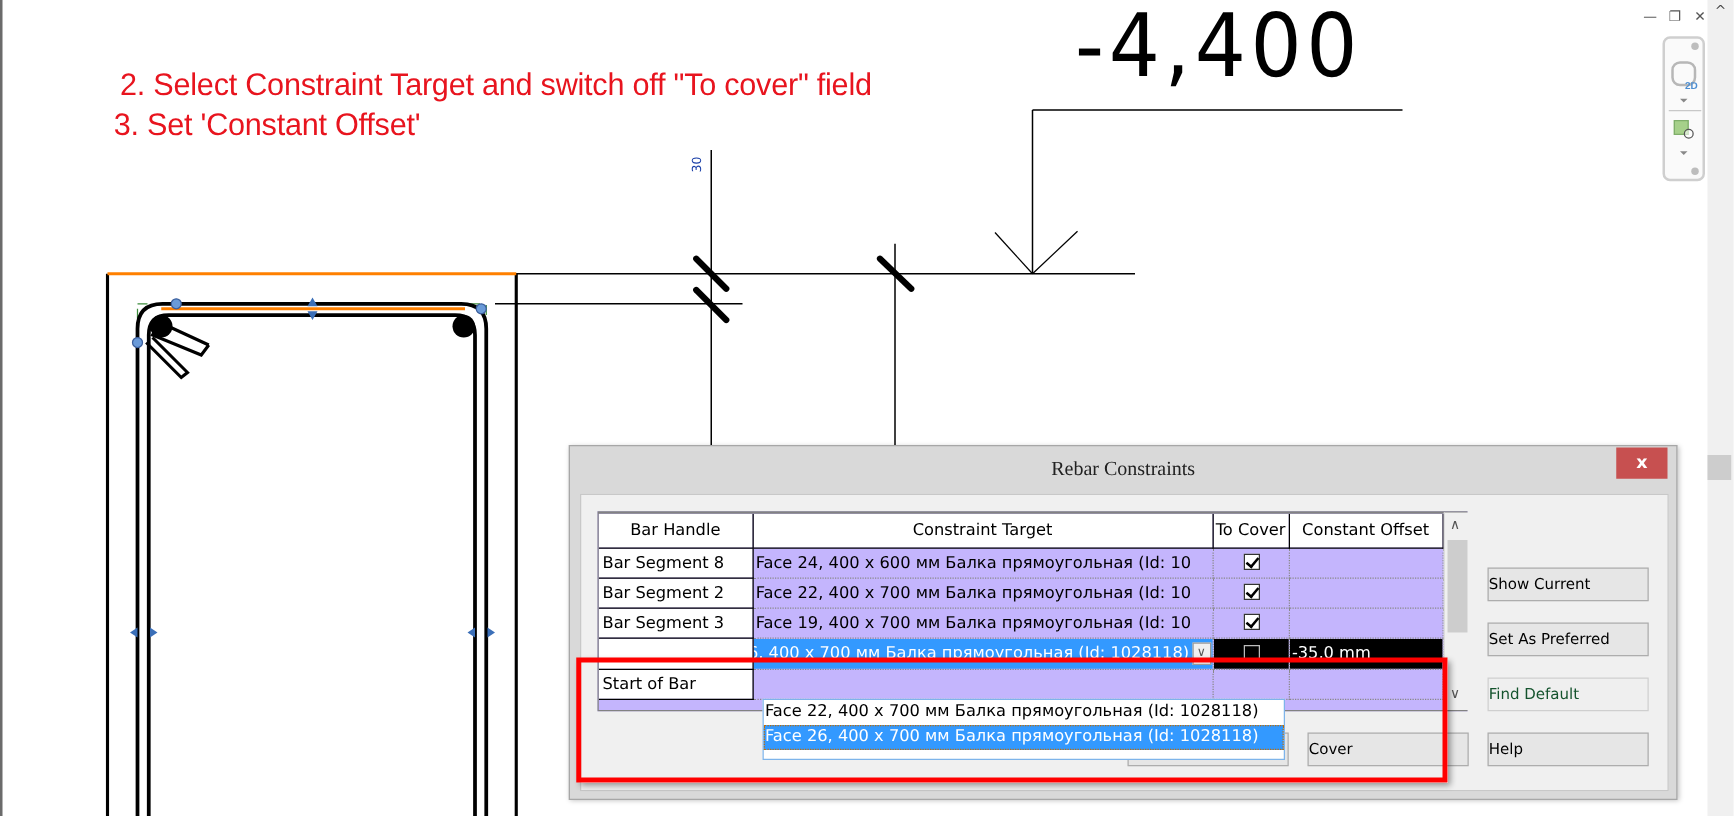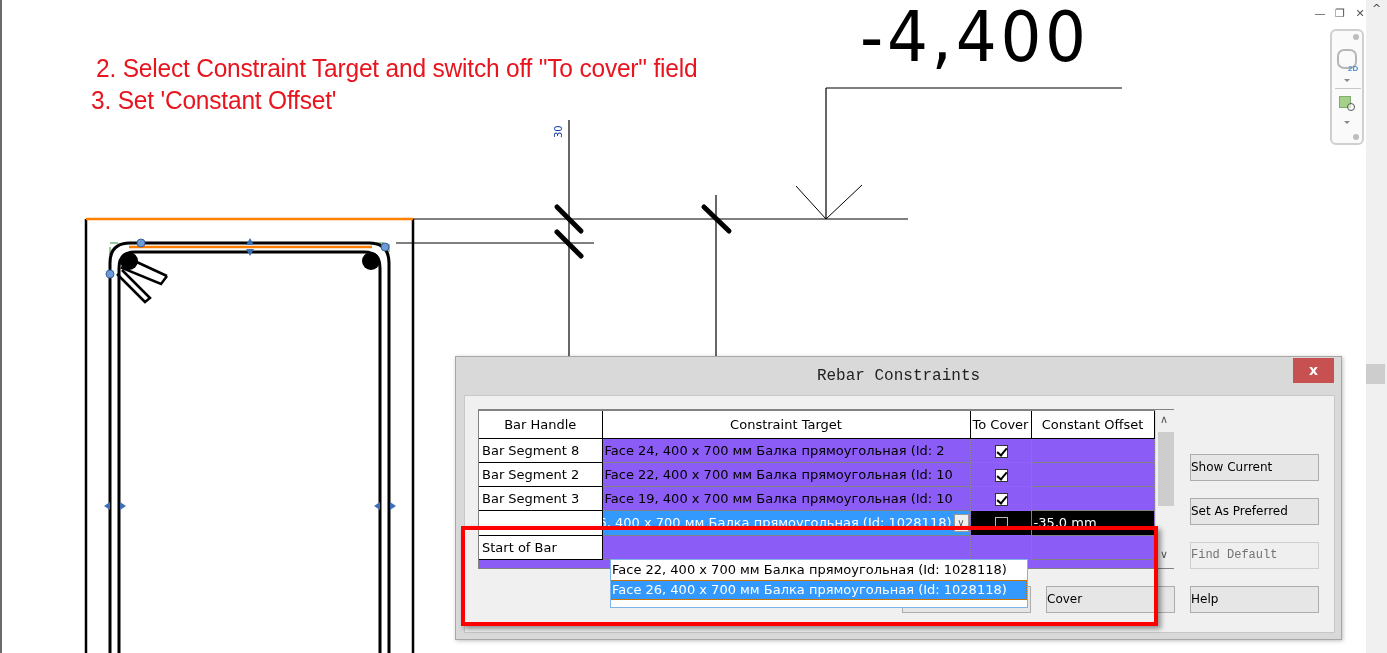--- a/index.html
+++ b/index.html
@@ -32,25 +32,25 @@
   .nav-bar .wheel-2d { position: absolute; left: 16px; top: 33px; font-size: 8px; font-weight: bold; color: #4d8ed1; font-family: "Liberation Sans", sans-serif; }
   .nav-bar .drop1 { position: absolute; left: 12px; top: 48px; width: 0; height: 0; border-left: 3px solid transparent; border-right: 3px solid transparent; border-top: 3px solid #888; }
   .nav-bar .sep { position: absolute; left: 3px; top: 57px; width: 26px; height: 1px; background: #c8c8c8; }
   .nav-bar .zoom-sq { position: absolute; left: 7px; top: 65px; width: 12px; height: 12px; background: #a6d08a; border: 1px solid #7fae6a; }
   .nav-bar .zoom-lens { position: absolute; left: 15px; top: 72px; width: 8px; height: 8px; border: 1.5px solid #555; border-radius: 50%; background: rgba(255,255,255,0.6); }
   .nav-bar .drop2 { position: absolute; left: 12px; top: 90px; width: 0; height: 0; border-left: 3px solid transparent; border-right: 3px solid transparent; border-top: 3px solid #888; }
   .nav-bar .bottom-dot { position: absolute; right: 3px; bottom: 3px; width: 6px; height: 6px; border-radius: 50%; background: #bdbdbd; }
 
   
   .dialog { position: absolute; left: 455px; top: 356px; width: 887px; height: 284px; background: #d9d9d9; border: 1px solid #a7a7a7; box-shadow: 1px 1px 4px rgba(0,0,0,0.25); }
-  .dialog-title { position: absolute; left: 0; top: 0; width: 100%; height: 36px; text-align: center; line-height: 38px; font-family: Liberation Mono, monospace; font-size: 16px; color: #222; }
+  .dialog-title { position: absolute; left: 0; top: 0; width: 100%; height: 36px; text-align: center; line-height: 38px; font-family: Liberation Serif, serif; font-size: 16px; color: #222; }
   .dialog-close { position: absolute; right: 7px; top: 1px; width: 41px; height: 25px; background: #c75050; color: #fff; text-align: center; line-height: 25px; font-family: "DejaVu Sans", sans-serif; font-size: 14px; font-weight: bold; cursor: pointer; }
   .dialog-body { position: absolute; left: 8px; top: 38px; width: 871px; height: 238px; background: #f0f0f0; border: 1px solid #c8c8c8; }
 
-  .grid { position: absolute; left: 13px; top: 13px; width: 696px; height: 160px; border: 1px solid #828282; border-top: 2px solid #828282; background: #8b5cf6; overflow: hidden; }
+  .grid { position: absolute; left: 13px; top: 13px; width: 696px; height: 160px; border: 1px solid #828282; border-top: 2px solid #828282; background: #c4b5fd; overflow: hidden; }
   table.constraints { border-collapse: collapse; position: absolute; left: 0; top: 0; font-family: "DejaVu Sans", sans-serif; font-size: 13px; color: #000; table-layout: fixed; }
   table.constraints th { height: 27px; background: #fff; font-weight: normal; border-right: 1px solid #000; border-bottom: 1px solid #000; text-align: center; white-space: nowrap; overflow: hidden; }
   table.constraints td { height: 24px; border-right: 1px dotted #888; border-bottom: 1px dotted #888; white-space: nowrap; overflow: hidden; padding-left: 2px; }
   table.constraints td.handle { border-right: 1px solid #000; border-bottom: 1px solid #000; background: #fff; padding-left: 3px; }
   table.constraints td.cover { text-align: center; }
   .chk { display: inline-block; width: 13px; height: 13px; border: 1px solid #333; background: #fff; position: relative; vertical-align: middle; }
   .chk.on::after { content: ""; position: absolute; left: 3px; top: 0px; width: 4px; height: 8px; border-right: 2px solid #000; border-bottom: 2px solid #000; transform: rotate(40deg); }
   tr.selected td { background: #000; color: #fff; }
   tr.selected td.target { background: #3399ff; color: #fff; padding: 0; position: relative; }
   tr.selected td.cover .chk { background: #000; border-color: #bbb; }
@@ -60,21 +60,21 @@
   .grid-scroll { position: absolute; left: 690px; top: 14px; width: 20px; height: 158px; background: #f0f0f0; border-left: 1px solid #ddd; }
   .grid-scroll .up { position: absolute; left: 4px; top: 3px; font-size: 11px; color: #555; font-family: "DejaVu Sans", sans-serif; }
   .grid-scroll .thumb { position: absolute; left: 2px; top: 22px; width: 16px; height: 74px; background: #cdcdcd; }
   .grid-scroll .down { position: absolute; left: 4px; top: 138px; font-size: 11px; color: #555; font-family: "DejaVu Sans", sans-serif; }
 
   .dropdown-list { position: absolute; left: 145px; top: 163px; width: 418px; height: 49px; background: #fff; border: 1px solid #7eb4ea; font-family: "DejaVu Sans", sans-serif; font-size: 13px; z-index: 5; }
   .dd-item { height: 20px; line-height: 20px; padding-left: 1px; white-space: nowrap; cursor: pointer; }
   .dd-item.hl { background: #3399ff; color: #fff; outline: 1px dotted #c46d00; outline-offset: -1px; }
 
   .btn { position: absolute; width: 129px; height: 27px; background: #e6e6e6; border: 1px solid #adadad; font-family: "DejaVu Sans", sans-serif; font-size: 12px; color: #000; line-height: 25px; cursor: pointer; }
-  .btn.disabled { color: #737373; border-color: #cfcfcf; background: #efefef; font-family: Liberation Mono, monospace; }
+  .btn.disabled { color: #14532d; border-color: #cfcfcf; background: #efefef; }
   .btn-show { left: 725px; top: 58px; }
   .btn-pref { left: 725px; top: 102px; }
   .btn-find { left: 725px; top: 146px; }
   .btn-help { left: 725px; top: 190px; }
   .btn-ok { left: 437px; top: 190px; width: 129px; }
   .btn-cancel { left: 581px; top: 190px; }
 
   .highlight-box { position: absolute; left: 461px; top: 526px; width: 697px; height: 100px; border: 4px solid #ff0000; box-shadow: 3px 3px 5px rgba(0,0,0,0.4); z-index: 10; pointer-events: none; }
 </style>
 </head>
@@ -169,21 +169,21 @@
           <tr>
             <th>Bar Handle</th>
             <th>Constraint Target</th>
             <th>To Cover</th>
             <th>Constant Offset</th>
           </tr>
         </thead>
         <tbody>
           <tr>
             <td class="handle">Bar Segment 8</td>
-            <td class="target">Face 24, 400 x 700 мм Балка прямоугольная (Id: 2</td>
+            <td class="target">Face 24, 400 x 600 мм Балка прямоугольная (Id: 10</td>
             <td class="cover"><span class="chk on"></span></td>
             <td></td>
           </tr>
           <tr>
             <td class="handle">Bar Segment 2</td>
             <td class="target">Face 22, 400 x 700 мм Балка прямоугольная (Id: 10</td>
             <td class="cover"><span class="chk on"></span></td>
             <td></td>
           </tr>
           <tr>

